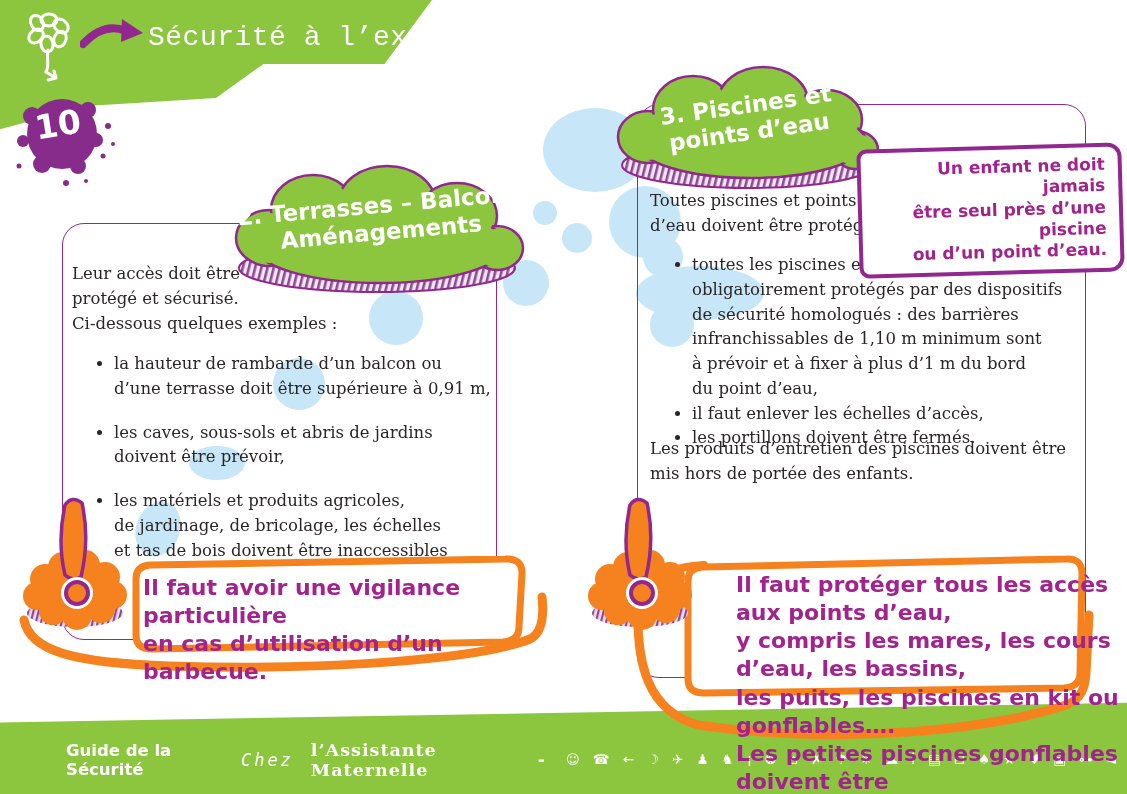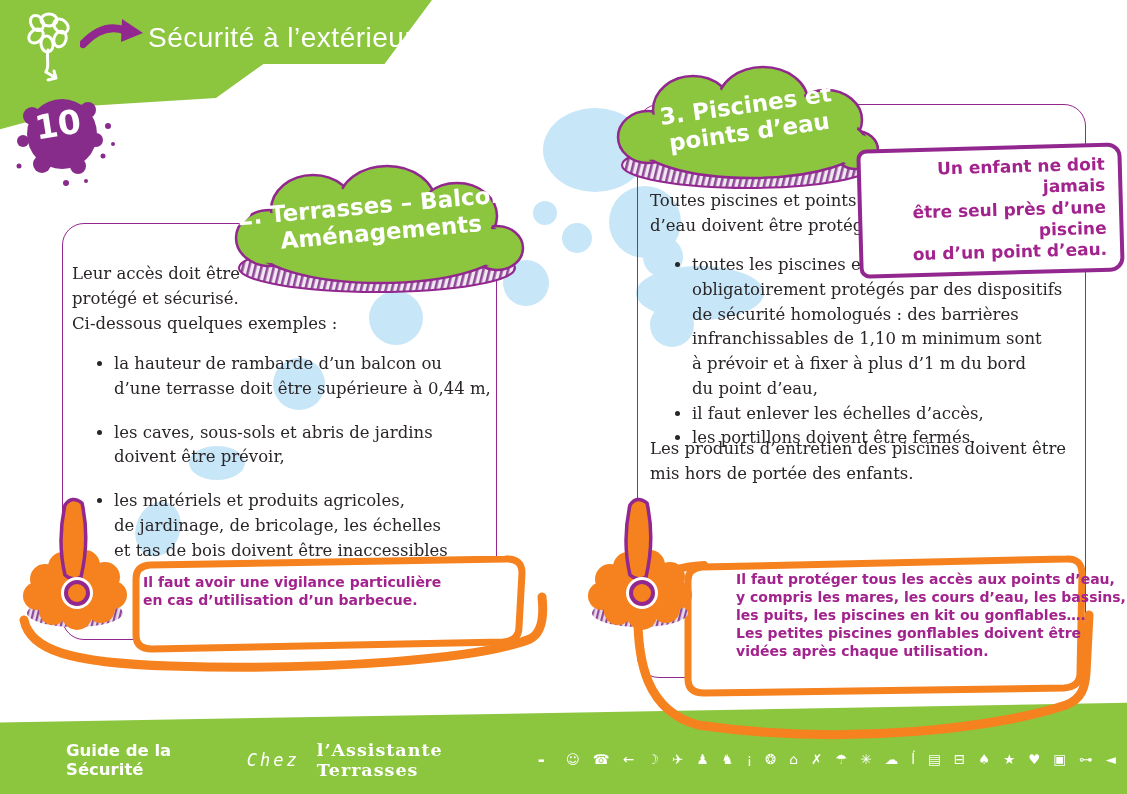--- a/index.html
+++ b/index.html
@@ -4,21 +4,21 @@
 <style>
   html,body{margin:0;padding:0;background:#e8e8e8;}
   #page{position:relative;width:1127px;height:794px;background:#ffffff;overflow:hidden;
         font-family:"DejaVu Serif",serif;color:#2a2527;}
   
   .blob{position:absolute;background:#c7e6f8;border-radius:50%;z-index:0;}
   
   .header-band{position:absolute;left:0;top:0;width:432px;height:136px;background:#8cc63f;z-index:2;
      clip-path:polygon(0 0,100% 0,89% 47%,61% 47%,50% 72%,20% 78%,0 95%);}
   .page-title{position:absolute;left:148px;top:22px;z-index:3;color:#fff;font-size:28px;
-     font-family:Liberation Sans, sans-serif;letter-spacing:.5px;}
+     font-family:Liberation Mono, monospace;letter-spacing:.5px;}
   .arrow-icon{position:absolute;left:80px;top:16px;z-index:3;}
   .flower-icon{position:absolute;left:20px;top:6px;z-index:3;}
   .splat{position:absolute;left:10px;top:84px;z-index:3;}
   .splat-num{position:absolute;left:30px;top:105px;width:56px;text-align:center;z-index:4;color:#fff;
      font-family:"DejaVu Sans",sans-serif;font-weight:bold;font-size:33px;transform:rotate(-9deg);}
   
   .cbox{position:absolute;border:1.6px solid #92278f;border-radius:22px;background:transparent;z-index:1;}
   #box2{left:62px;top:223px;width:433px;height:415px;}
   #box3{left:610px;top:104px;width:447px;height:572px;margin-left:27px;}
   .preline{white-space:pre-line;}
@@ -38,21 +38,21 @@
   #cloud2-text{left:235px;top:192px;width:290px;font-size:23px;transform:rotate(-5deg);}
   #cloud3-text{left:625px;top:92px;width:245px;font-size:23px;transform:rotate(-8deg);}
   
   .callout{position:absolute;left:858px;top:146px;width:236px;z-index:3;background:#fff;
      border:4px solid #92278f;border-radius:10px 14px 14px 10px;transform:rotate(-1.6deg);
      padding:7px 13px 8px 8px;font-family:"DejaVu Sans",sans-serif;font-weight:bold;font-size:17px;
      line-height:1.25;color:#a3238e;text-align:right;}
   
   .warn-svg{position:absolute;z-index:3;}
   .warn-text{position:absolute;z-index:4;color:#a3238e;font-family:"DejaVu Sans",sans-serif;
-     font-weight:bold;font-size:14px;line-height:1.28;}
+     font-weight:bold;font-size:22px;line-height:1.28;}
   #warn2-text{left:143px;top:574px;width:330px;}
   #warn3-text{left:700px;top:571px;width:400px;margin-left:36px;}
   .bang{position:absolute;z-index:5;}
   
   .footer-band{position:absolute;left:0;top:700px;width:1127px;height:94px;background:#8cc63f;z-index:2;
      clip-path:polygon(0 24%,100% 3%,100% 100%,0 100%);}
   .footer-row{position:absolute;left:66px;top:740px;width:1050px;z-index:3;display:flex;
      align-items:center;gap:17px;color:#fff;}
   .f-prefix{font-family:"DejaVu Sans",sans-serif;font-weight:bold;font-size:16.5px;}
   .f-script{font-family:"DejaVu Sans Mono",monospace;font-style:italic;font-size:17px;letter-spacing:3px;}
@@ -118,21 +118,21 @@
     </g>
   </svg>
   <div class="splat-num">10</div>
 
   <div class="cbox" id="box2">
     <div class="body-text intro preline">Leur accès doit être
 protégé et sécurisé.
 Ci-dessous quelques exemples :</div>
     <ul class="body-text spaced">
         <li>la hauteur de rambarde d’un balcon ou
-d’une terrasse doit être supérieure à 0,44 m,</li>
+d’une terrasse doit être supérieure à 0,91 m,</li>
         <li>les caves, sous-sols et abris de jardins
 doivent être prévoir,</li>
         <li>les matériels et produits agricoles,
 de jardinage, de bricolage, les échelles
 et tas de bois doivent être inaccessibles</li>
       </ul>
   </div>
 
   <svg class="cloud" style="left:225px;top:160px;" width="304" height="138" viewBox="0 0 304 138">
     <defs>
@@ -279,21 +279,21 @@
     </g>
     <path d="M50,10 Q42,46 50,80 Q58,87 66,82 Q75,44 67,8 Q57,0 50,10 Z" fill="#f5821f" stroke="#92278f" stroke-width="3.5" stroke-linejoin="round"></path>
     <circle cx="62" cy="98" r="16" fill="#ffffff"></circle>
     <circle cx="62" cy="98" r="11" fill="#f5821f" stroke="#92278f" stroke-width="4"></circle>
   </svg>
 
   <div class="footer-band"></div>
   <div class="footer-row">
     <span class="f-prefix">Guide de la Sécurité</span>
     <span class="f-script">Chez</span>
-    <span class="f-suffix">l’Assistante Terrasses</span>
+    <span class="f-suffix">l’Assistante Maternelle</span>
     <span class="f-sep">-</span>
     <span class="f-icons">
         <span>☺</span>
         <span>☎</span>
         <span>←</span>
         <span>☽</span>
         <span>✈</span>
         <span>♟</span>
         <span>♞</span>
         <span>¡</span>

